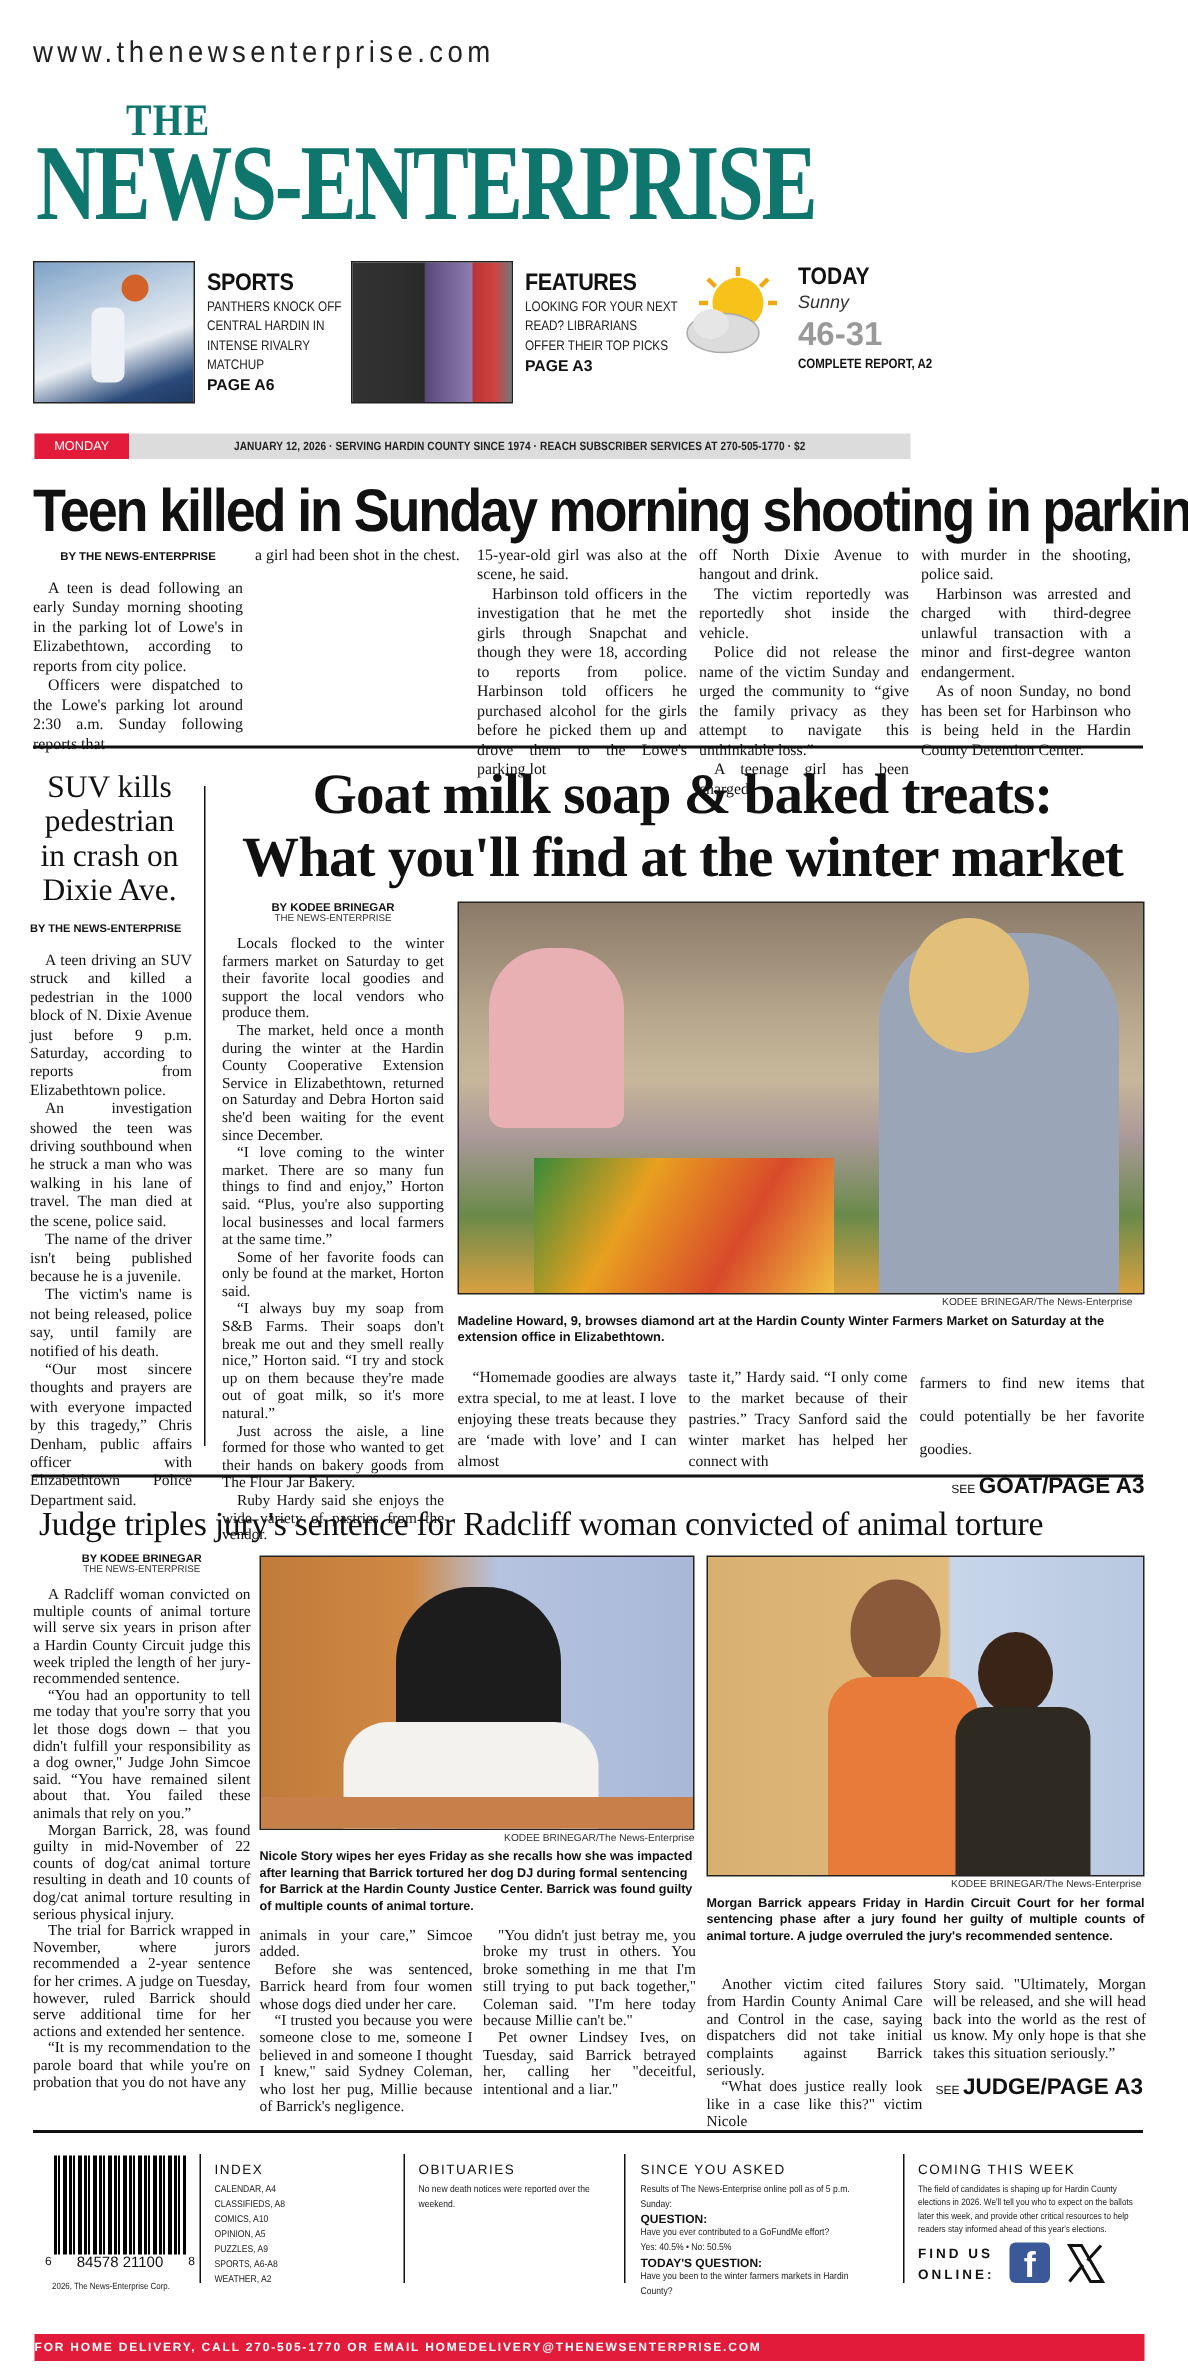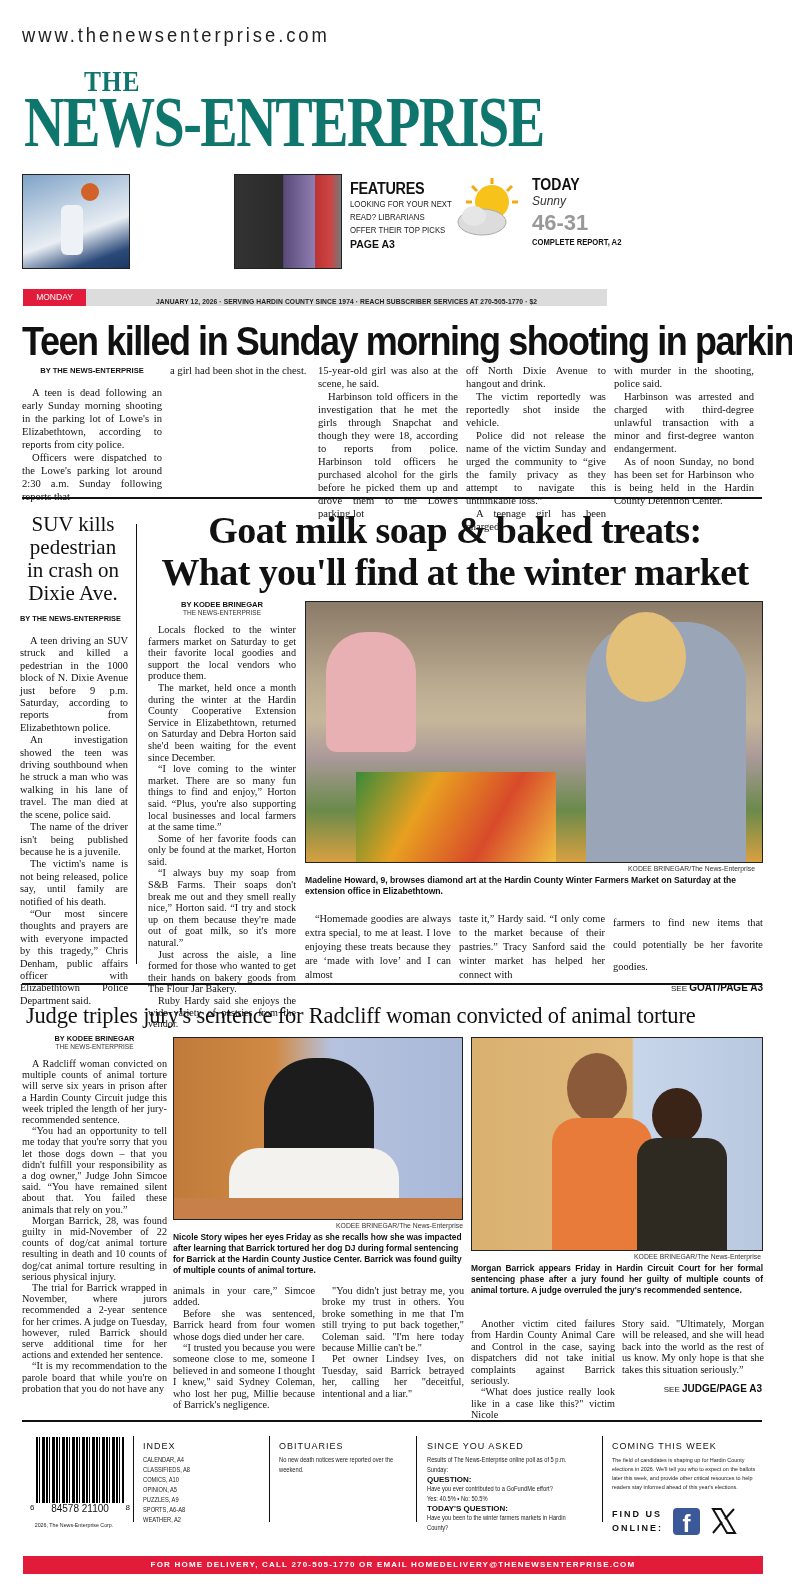--- a/index.html
+++ b/index.html
@@ -11,56 +11,61 @@
 .mast .name{position:absolute;left:0;top:20px;font-size:72px;letter-spacing:-2px;transform:scaleX(.78);transform-origin:left;white-space:nowrap;line-height:80px}
 .teaser{top:174px;height:95px;display:flex;gap:8px}
 .teaser .ph{width:108px;height:95px;border:1px solid #222}
 .teaser .txt{font-family:"Liberation Sans Narrow","Liberation Sans",sans-serif;}
 .teaser .hd{font-weight:bold;font-size:16px;letter-spacing:-.3px;margin-top:6px;transform:scaleX(.9);transform-origin:left}
 .teaser .body{font-size:9.2px;line-height:13px;text-transform:uppercase;color:#222;transform:scaleX(.85);transform-origin:left;width:120px}
 .teaser .pg{font-weight:bold;font-size:10.5px;margin-top:1px}
 .weather .sunny{font-style:italic;font-size:12px;color:#333}
 .weather .temp{font-size:22px;font-weight:bold;color:#999;margin-top:2px}
 .weather .rep{font-size:9px;font-weight:bold;line-height:13px;transform:scaleX(.85);transform-origin:left;width:110px}
-.dateline{left:23px;top:289px;width:584px;height:17px;background:#dcdcdc;display:flex;align-items:flex-end}
+.dateline{left:23px;top:289px;width:584px;height:17px;background:#dcdcdc;display:flex;align-items:center}
 .dateline .day{width:63px;height:17px;background:#e31b3b;color:#fff;font-family:"Liberation Sans",sans-serif;font-size:8.5px;text-align:center;line-height:17px}
 .dateline .info{flex:1;text-align:center;font-family:"Liberation Sans",sans-serif;font-weight:bold;font-size:8px;color:#222;transform:scaleX(.84);letter-spacing:.1px}
 .h1{left:22px;top:318px;width:760px;font-family:"Liberation Sans",sans-serif;font-weight:bold;font-size:40px;letter-spacing:-1.6px;transform:scaleX(.9);transform-origin:left;white-space:nowrap;line-height:46px}
 .cols{display:flex;gap:8px}
 .col{font-size:10.6px;line-height:13px;text-align:justify;hyphens:auto}
 .col p{text-indent:10px}
 .byl{font-family:"Liberation Sans",sans-serif;font-weight:bold;font-size:7.6px;text-align:center;margin-bottom:6px}
 .byl2{font-family:"Liberation Sans",sans-serif;font-size:6.5px;text-align:center;color:#333;margin-bottom:8px}
 .rule{height:2px;background:#111}
 .vrule{width:1px;background:#111}
 .suvh{left:20px;top:513px;width:106px;font-size:21px;line-height:23px;text-align:center;color:#111}
 .goath{left:140px;top:509px;width:630px;font-size:38px;line-height:42px;text-align:center;font-weight:bold;letter-spacing:-.6px}
 .photo{border:1px solid #222;overflow:hidden;position:absolute}
 .credit{font-family:"Liberation Sans",sans-serif;font-size:6.8px;text-align:right;color:#333}
 .cap{font-family:"Liberation Sans",sans-serif;font-weight:bold;font-size:8.6px;line-height:11px;color:#111}
 .see{font-family:"Liberation Sans",sans-serif;font-size:8px;text-align:right}
-.see b{font-size:10px}
+.see b{font-size:15px}
 .judgeh{left:26px;top:1001px;width:760px;font-size:22.5px;line-height:30px;white-space:nowrap;color:#111;letter-spacing:-.2px}
 .foot-h{font-family:"Liberation Sans",sans-serif;font-weight:normal;font-size:9px;letter-spacing:1px;margin-bottom:4px}
 .foot-t{font-family:"Liberation Sans Narrow","Liberation Sans",sans-serif;font-size:6.5px;line-height:10px;color:#222;transform:scaleX(.88);transform-origin:left}
-.bottom-bar{left:23px;top:1556px;width:740px;height:18px;background:#e31b3b;color:#fff;font-family:"Liberation Sans",sans-serif;font-weight:bold;font-size:8px;letter-spacing:1.2px;text-align:center;line-height:18px}
+.bottom-bar{left:23px;top:1556px;width:740px;height:18px;background:#e31b3b;color:#fff;font-family:"Liberation Sans",sans-serif;font-weight:bold;font-size:8px;letter-spacing:1.2px;text-align:left;line-height:18px}
 </style>
 </head>
 <body>
 
 <div class="abs url">www.thenewsenterprise.com</div>
 <div class="abs mast">
   <div class="the">THE</div>
   <div class="name">NEWS-ENTERPRISE</div>
 </div>
 
 <div class="abs teaser" style="left:22px">
   <div class="ph" style="background:linear-gradient(160deg,#7fa3c8 0%,#c8d7e6 40%,#e9eef3 60%,#2b4a7a 85%,#1d3760 100%);position:relative">
     <div style="position:absolute;left:58px;top:8px;width:18px;height:18px;border-radius:50%;background:#d2622a"></div>
     <div style="position:absolute;left:38px;top:30px;width:22px;height:50px;background:#eef2f7;border-radius:6px"></div>
+  </div>
+  <div class="txt">
+    <div class="hd">SPORTS</div>
+    <div class="body">Panthers knock off Central Hardin in intense rivalry matchup</div>
+    <div class="pg">PAGE A6</div>
   </div>
 </div>
 <div class="abs teaser" style="left:234px">
   <div class="ph" style="background:linear-gradient(90deg,#333 0%,#2a2a2a 45%,#5a4a7a 46%,#8d7db0 75%,#b33 76%,#c44 90%,#777 100%)"></div>
   <div class="txt">
     <div class="hd">FEATURES</div>
     <div class="body">Looking for your next read? Librarians offer their top picks</div>
     <div class="pg">PAGE A3</div>
   </div>
 </div>
@@ -250,21 +255,21 @@
   <div style="font-family:'Liberation Sans',sans-serif;font-weight:bold;font-size:8px">QUESTION:</div>
   <div class="foot-t">Have you ever contributed to a GoFundMe effort?</div>
   <div class="foot-t">Yes: 40.5% • No: 50.5%</div>
   <div style="font-family:'Liberation Sans',sans-serif;font-weight:bold;font-size:8px">TODAY'S QUESTION:</div>
   <div class="foot-t">Have you been to the winter farmers markets in Hardin County?</div>
 </div>
 <div class="abs vrule" style="left:602px;top:1436px;height:86px"></div>
 <div class="abs" style="left:612px;top:1441px;width:155px">
   <div class="foot-h">COMING THIS WEEK</div>
   <div class="foot-t" style="font-size:6.2px;line-height:9px;width:175px">The field of candidates is shaping up for Hardin County elections in 2026. We'll tell you who to expect on the ballots later this week, and provide other critical resources to help readers stay informed ahead of this year's elections.</div>
-  <div style="display:flex;align-items:center;gap:10px;margin-top:16px">
+  <div style="display:flex;align-items:flex-start;gap:10px;margin-top:4px">
     <div style="font-family:'Liberation Sans',sans-serif;font-weight:bold;font-size:9px;letter-spacing:2px;line-height:14px">
       <div>FIND US</div>
       <div>ONLINE:</div>
     </div>
     <div style="width:27px;height:27px;border-radius:4px;background:#3b5998;color:#fff;font-family:'Liberation Sans',sans-serif;font-weight:bold;font-size:24px;text-align:center;line-height:32px">f</div>
     <svg width="28" height="28" viewBox="0 0 28 28">
       <path d="M3 2 L11 2 L25 26 L17 26 Z" fill="none" stroke="#111" stroke-width="2"></path>
       <line x1="24" y1="2" x2="15" y2="12" stroke="#111" stroke-width="2"></line>
       <line x1="12" y1="15" x2="3" y2="26" stroke="#111" stroke-width="2"></line>
     </svg>

